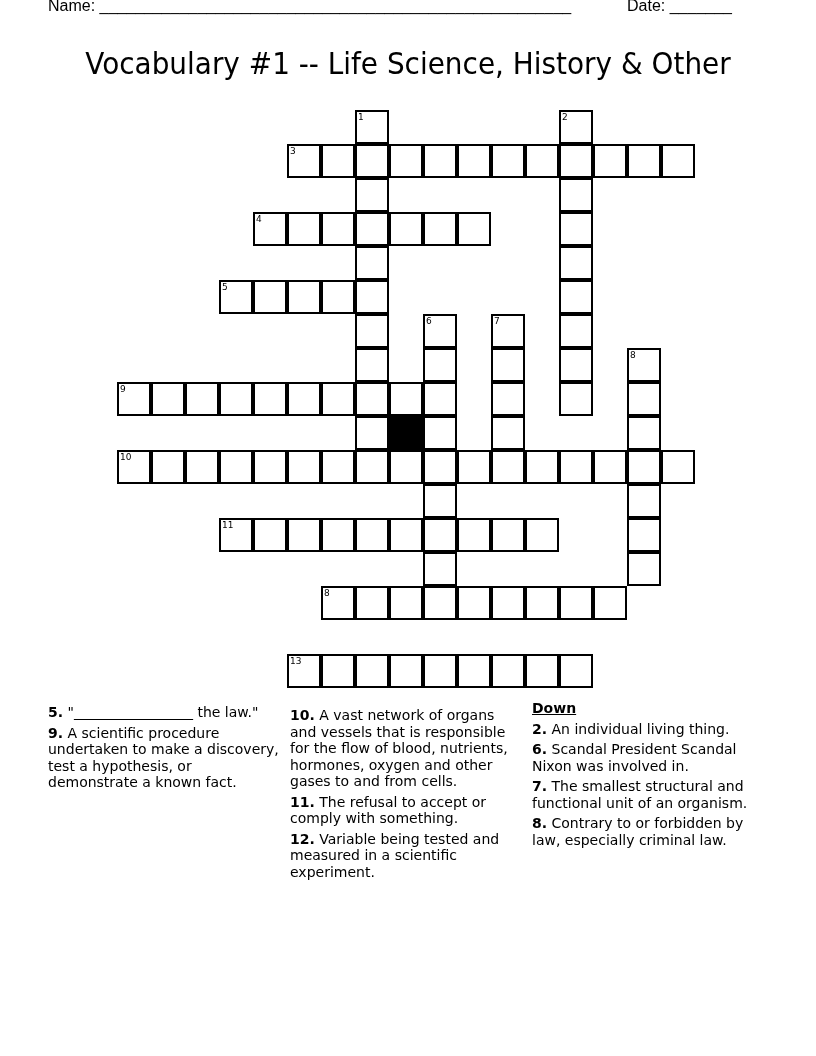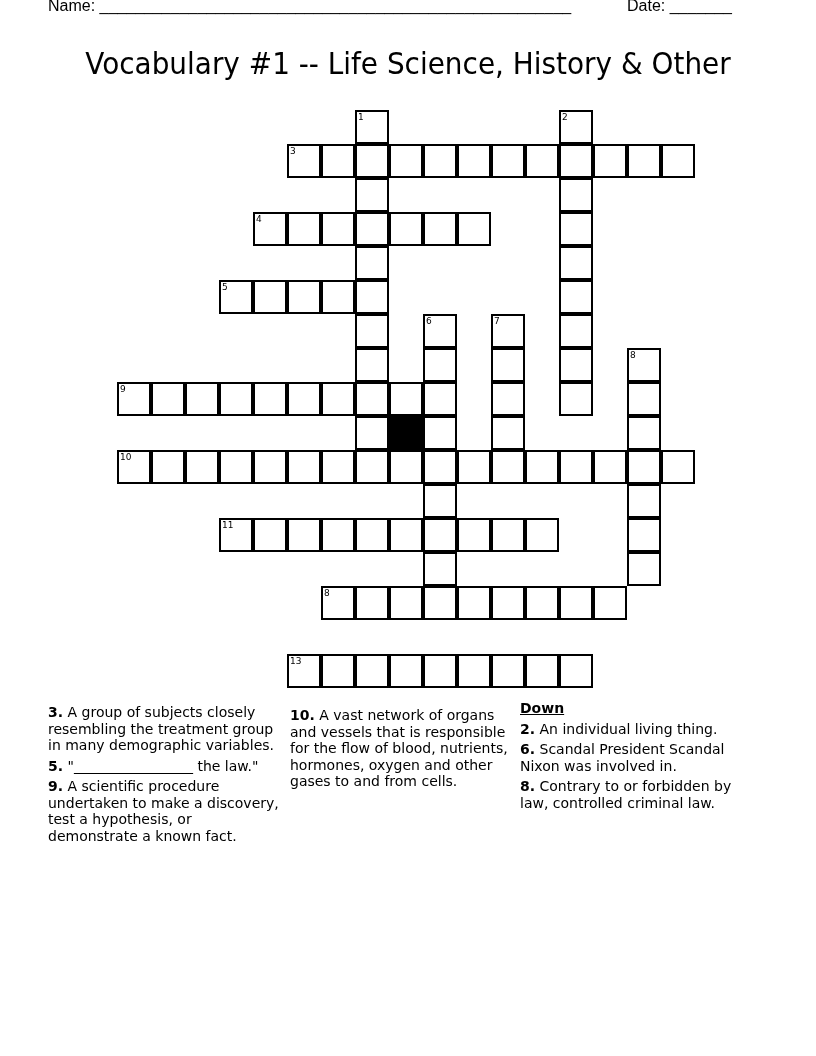--- a/index.html
+++ b/index.html
@@ -155,27 +155,29 @@
     <div class="cell" style="left: 390px; top: 655px;"></div>
     <div class="cell" style="left: 424px; top: 655px;"></div>
     <div class="cell" style="left: 458px; top: 655px;"></div>
     <div class="cell" style="left: 492px; top: 655px;"></div>
     <div class="cell" style="left: 526px; top: 655px;"></div>
     <div class="cell" style="left: 560px; top: 655px;"></div>
     <div class="cell black" style="left: 390px; top: 417px;"></div>
   </div>
 
 <div class="col" style="left:48px;width:235px;">
-  <div class="clue"><b>3.</b><span> A group of subjects closely resembling the treatment group in many demographic variables.</span></div>
   <div class="clue"><b>5.</b><span> "_________________ the law."</span></div>
   <div class="clue"><b>9.</b><span> A scientific procedure undertaken to make a discovery, test a hypothesis, or demonstrate a known fact.</span></div>
 </div>
 
 <div class="col" style="left:290px;top:703px;width:235px;">
   <div class="clue"><b>10.</b><span> A vast network of organs and vessels that is responsible for the flow of blood, nutrients, hormones, oxygen and other gases to and from cells.</span></div>
+  <div class="clue"><b>11.</b><span> The refusal to accept or comply with something.</span></div>
+  <div class="clue"><b>12.</b><span> Variable being tested and measured in a scientific experiment.</span></div>
 </div>
 
-<div class="col" style="left:520px;width:240px;">
+<div class="col" style="left:532px;width:240px;">
   <h3>Down</h3>
   <div class="clue"><b>2.</b><span> An individual living thing.</span></div>
   <div class="clue"><b>6.</b><span> Scandal President Scandal Nixon was involved in.</span></div>
-  <div class="clue"><b>8.</b><span> Contrary to or forbidden by law, controlled criminal law.</span></div>
+  <div class="clue"><b>7.</b><span> The smallest structural and functional unit of an organism.</span></div>
+  <div class="clue"><b>8.</b><span> Contrary to or forbidden by law, especially criminal law.</span></div>
 </div>
 
 </body></html>

